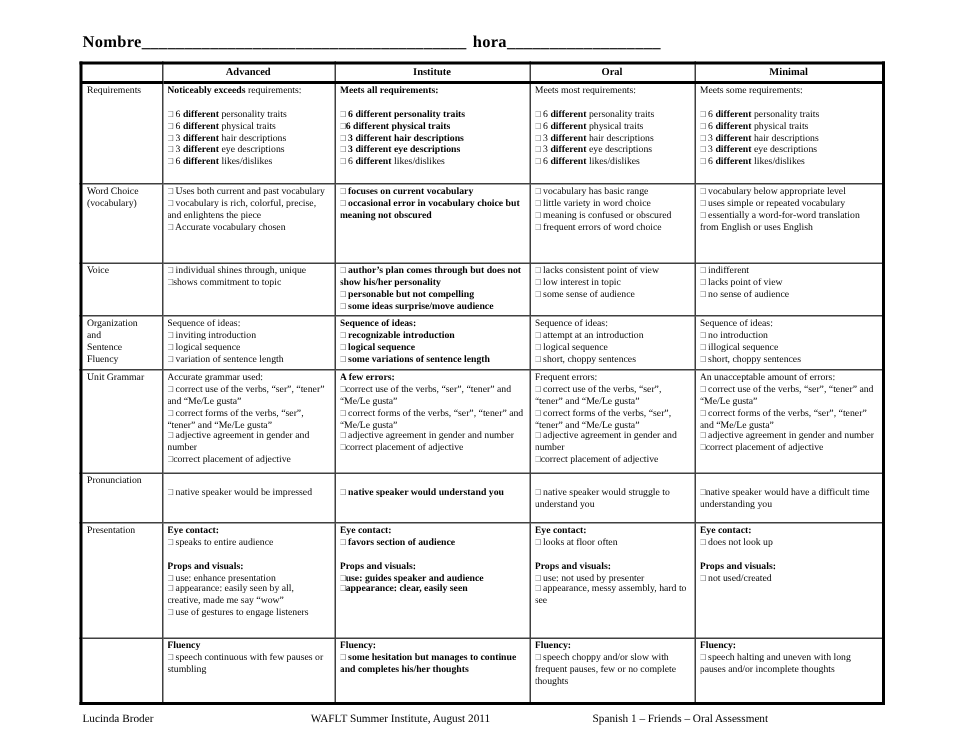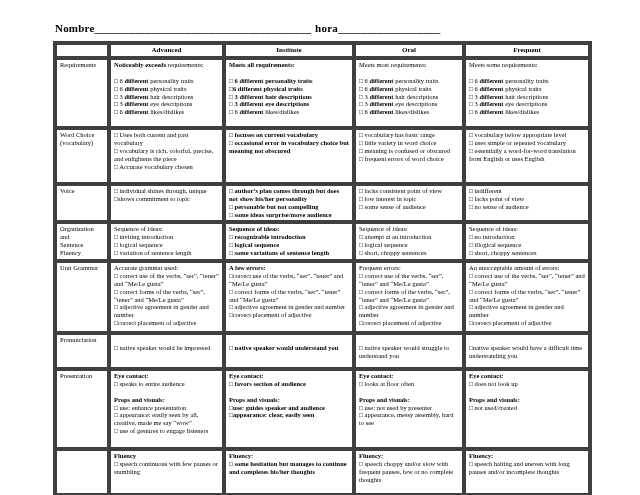--- a/index.html
+++ b/index.html
@@ -1,21 +1,21 @@
 <!DOCTYPE html>
 <html><head>
 <meta charset="utf-8">
 <style>
   html,body{margin:0;padding:0;background:#fff;}
   body{width:640px;height:495px;color:#000;font-family:"Liberation Serif","DejaVu Serif",serif;overflow:hidden;}
   .page{position:relative;width:640px;height:495px;padding-top:22px;box-sizing:border-box;}
   .name-line{margin-left:55px;font-weight:bold;font-size:11px;letter-spacing:0.2px;white-space:nowrap;}
   .name-line .gap{margin-left:4px;}
   table.rubric{border-collapse:collapse;table-layout:fixed;width:535px;margin:7px 0 0 53px;border:2px solid #000;}
-  table.rubric th, table.rubric td{border:4px solid #404040;vertical-align:top;padding:1px 3px;font-size:6.5px;line-height:1.2;overflow:hidden;}
+  table.rubric th, table.rubric td{border:1px solid #404040;vertical-align:top;padding:1px 3px;font-size:6.5px;line-height:1.2;overflow:hidden;}
   table.rubric th{font-size:7px;font-weight:bold;text-align:center;padding:1px 2px 2px 2px;border-bottom:2px solid #000;}
   .cellbox{overflow:hidden;}
   .line{min-height:7.8px;}
   .row-requirements .cellbox{height:64px}
   .row-word-choice .cellbox{height:50px}
   .row-voice .cellbox{height:32px}
   .row-organization .cellbox{height:33px}
   .row-unit-grammar .cellbox{height:66px}
   .row-pronunciation .cellbox{height:30px}
   .row-presentation .cellbox{height:74px}
@@ -42,21 +42,21 @@
         <col style="width:130px">
         <col style="width:110px">
         <col style="width:126px">
     </colgroup>
     <thead id="rubric-head">
         <tr>
           <th></th>
           <th>Advanced</th>
           <th>Institute</th>
           <th>Oral</th>
-          <th>Frequent</th>
+          <th>Minimal</th>
         </tr>
       </thead>
     <tbody id="rubric-body">
         <tr class="row-requirements">
           <td>
             <div class="cellbox">
               <div class="line">Requirements</div>
             </div>
           </td>
           <td>
@@ -362,14 +362,19 @@
           <td>
             <div class="cellbox">
               <div class="line"><b>Fluency:</b></div>
               <div class="line"><span>□</span> speech halting and uneven with long pauses and/or incomplete thoughts</div>
             </div>
           </td>
         </tr>
       </tbody>
   </table>
 
+  <div class="footer">
+    <span class="f-left">Lucinda Broder</span>
+    <span class="f-center">WAFLT Summer Institute, August 2011</span>
+    <span class="f-right">Spanish 1 – Friends – Oral Assessment</span>
+  </div>
 
 </div>
 
 </body></html>

